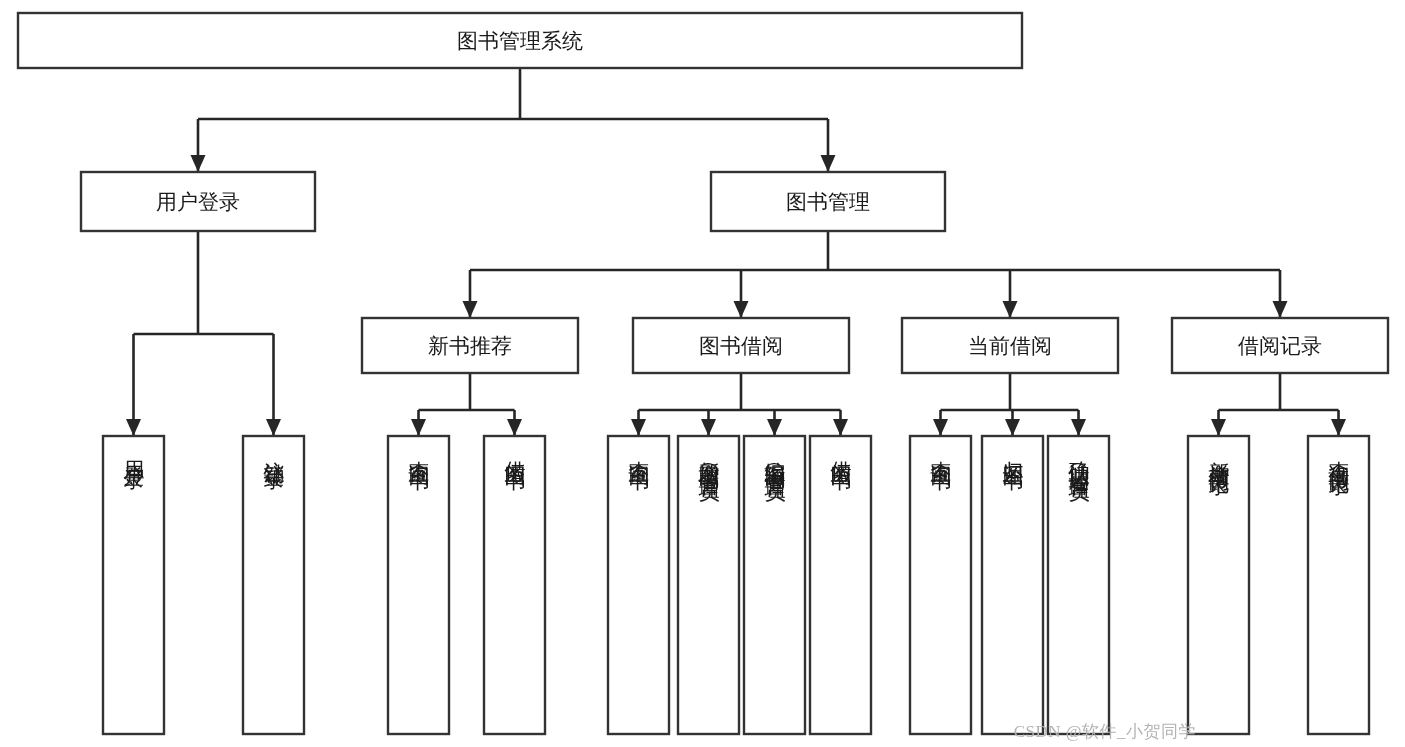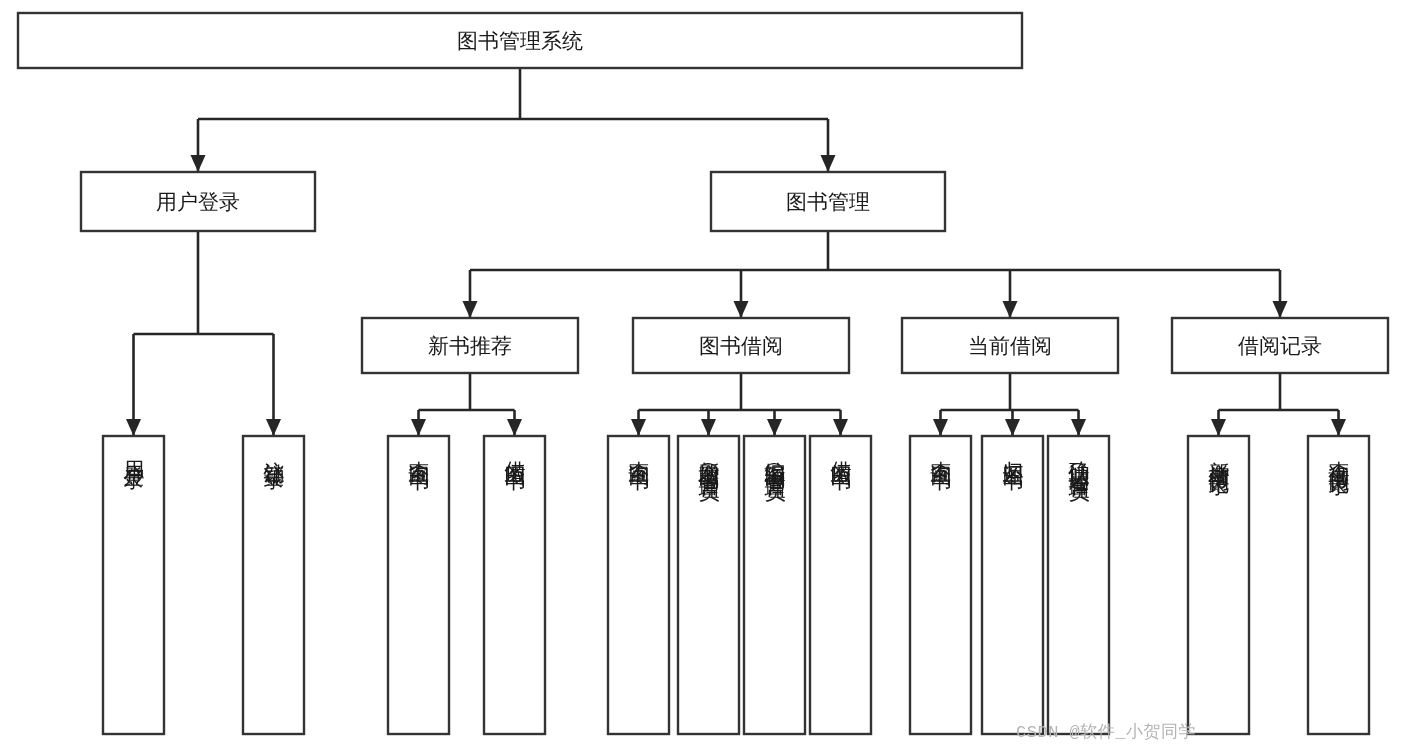--- a/index.html
+++ b/index.html
@@ -63,21 +63,21 @@
     font-size: 21px;
     line-height: 1.0;
     color: #1a1a1a;
     letter-spacing: 3px;
     white-space: nowrap;
   }
   .watermark {
     position: absolute;
     right: 8px;
     bottom: 4px;
-    font-family: Liberation Mono, monospace;
+    font-family: Liberation Serif, serif;
     font-size: 17px;
     color: #b3b3b3;
     white-space: nowrap;
     letter-spacing: 0.5px;
   }
 </style>
 </head>
 <body>
 
 <div id="diagram-root">

